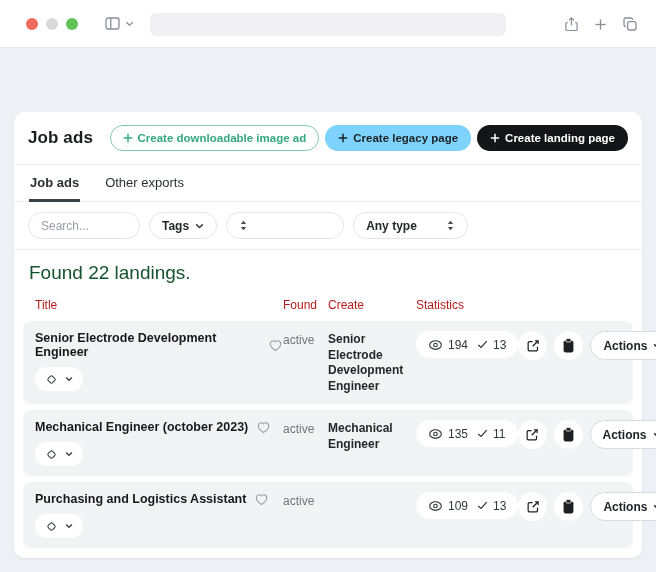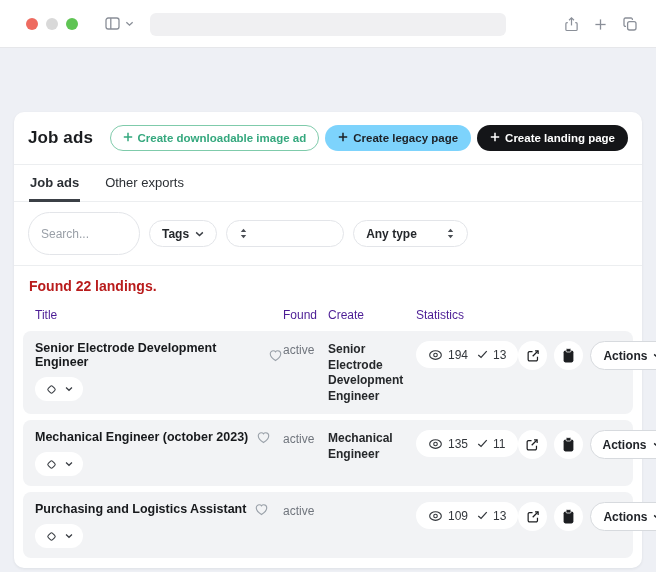--- a/index.html
+++ b/index.html
@@ -46,21 +46,21 @@
     min-height:366px;
   }
   .card-header {
     display:flex; align-items:center;
     padding:13px 14px;
     border-bottom:1px solid #eceef0;
   }
   .page-title { font-size:17px; font-weight:700; letter-spacing:.1px; }
   .header-actions { margin-left:auto; display:flex; gap:6px; }
   .btn {
-    display:inline-flex; align-items:flex-start; gap:5px;
+    display:inline-flex; align-items:center; gap:5px;
     border-radius:999px; font-size:11.5px; font-weight:700;
     padding:6px 12px; cursor:pointer; border:1px solid transparent;
     font-family:"Liberation Sans",sans-serif; white-space:nowrap;
   }
   .btn-outline-green { background:#fff; border-color:#7fcbab; color:#35a87e; }
   .btn-yellow { background:#7dd3fc; color:#1d2126; }
   .btn-black  { background:#141518; color:#ffffff; }
 
   
   .tabs { display:flex; gap:24px; padding:0 15px; border-bottom:1px solid #eceef0; }
@@ -72,37 +72,37 @@
 
   
   .filters { display:flex; align-items:center; gap:9px; padding:10px 14px; border-bottom:1px solid #eceef0; }
   .pill {
     height:27px; border-radius:999px; border:1px solid #e3e5e9; background:#fff;
     display:inline-flex; align-items:center; gap:6px;
     font-size:12px; font-weight:700; color:#24272b; padding:0 12px;
     font-family:"Liberation Sans",sans-serif; cursor:pointer;
   }
   .search {
-    width:112px; height:43px; border-radius:999px; border:1px solid #e3e5e9;
+    width:112px; height:27px; border-radius:999px; border:1px solid #e3e5e9;
     padding:0 12px; font-size:12px; outline:none; color:#a21caf;
     font-family:"Liberation Sans",sans-serif;
   }
   .search::placeholder { color:#9aa0a8; font-weight:400; }
   .select-pill { justify-content:space-between; font-weight:600; }
   .sel-export { width:118px; }
   .sel-type   { width:115px; }
 
   
-  .results { padding:12px 15px 4px; font-size:14px; color:#b91c1c;font-weight:bold; }
+  .results { padding:12px 15px 4px; font-size:19px; color:#14532d; }
   .tablewrap { padding:4px 9px 10px; }
   .thead, .row-grid {
     display:grid;
     grid-template-columns: 248px 45px 88px 1fr;
   }
-  .thead { padding:6px 12px 9px; color:#4c1d95; font-size:12px; }
+  .thead { padding:6px 12px 9px; color:#b91c1c; font-size:12px; }
   .trow {
     background:#f2f3f5; border-radius:8px; padding:10px 12px; margin-bottom:6px;
   }
   .trow:last-child { margin-bottom:0; }
   .cell-title { display:flex; flex-direction:column; align-items:flex-start; }
   .title-line { display:flex; align-items:center; gap:8px; }
   .row-title { font-size:12.5px; font-weight:700; color:#17191c; }
   .heart { display:flex; color:#9aa1a9; cursor:pointer; background:none; border:none; padding:0; }
   .tagpill {
     margin-top:8px; background:#fff; border:none; border-radius:999px;

